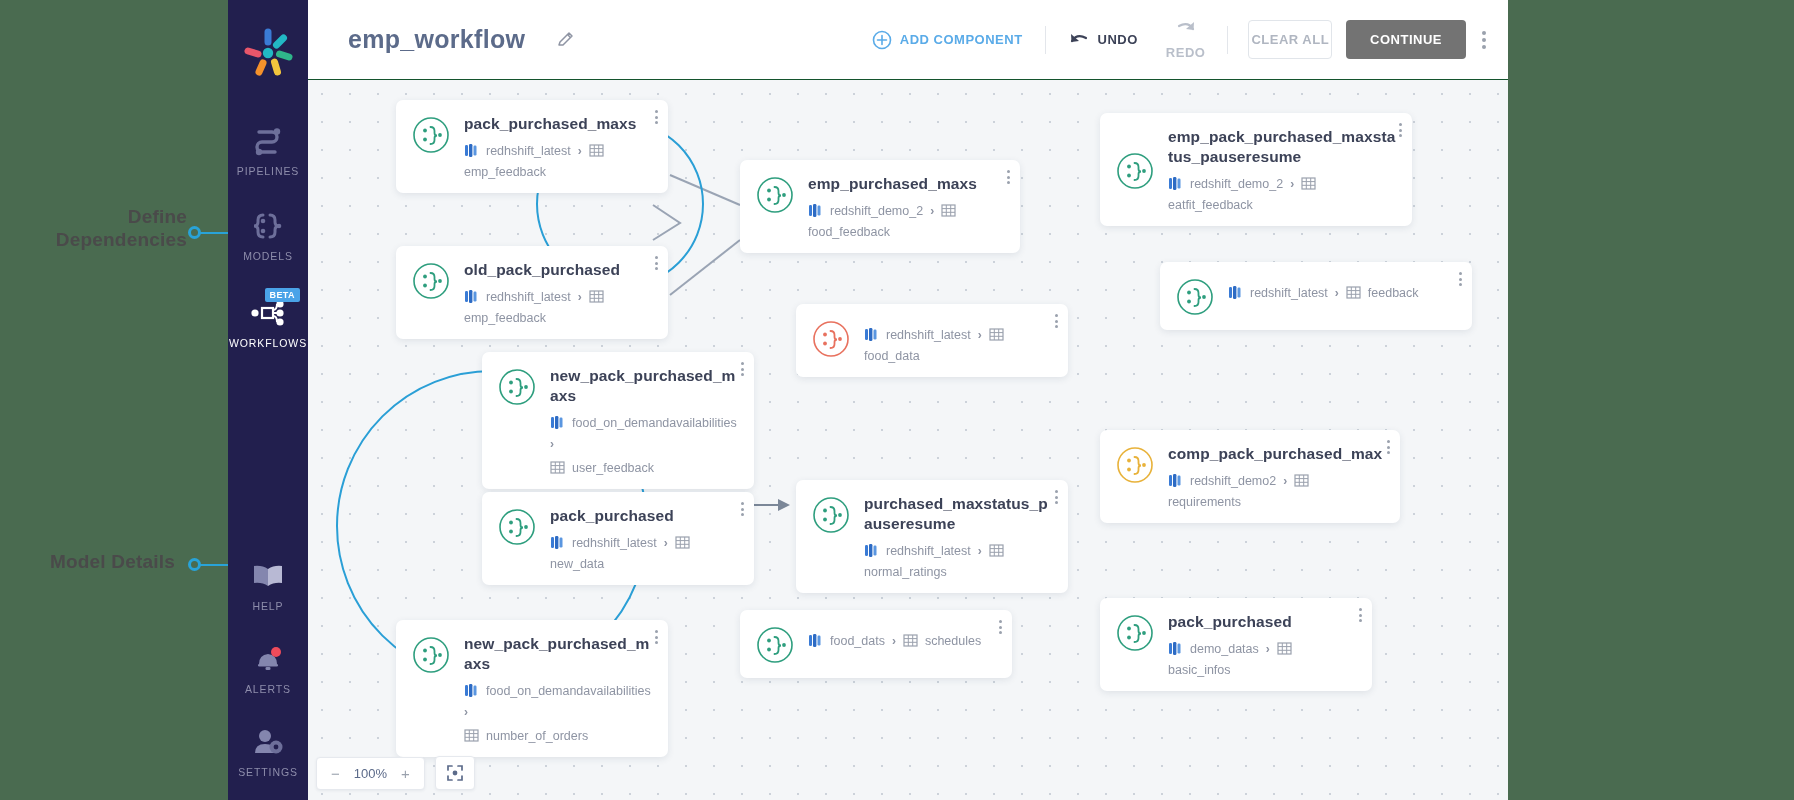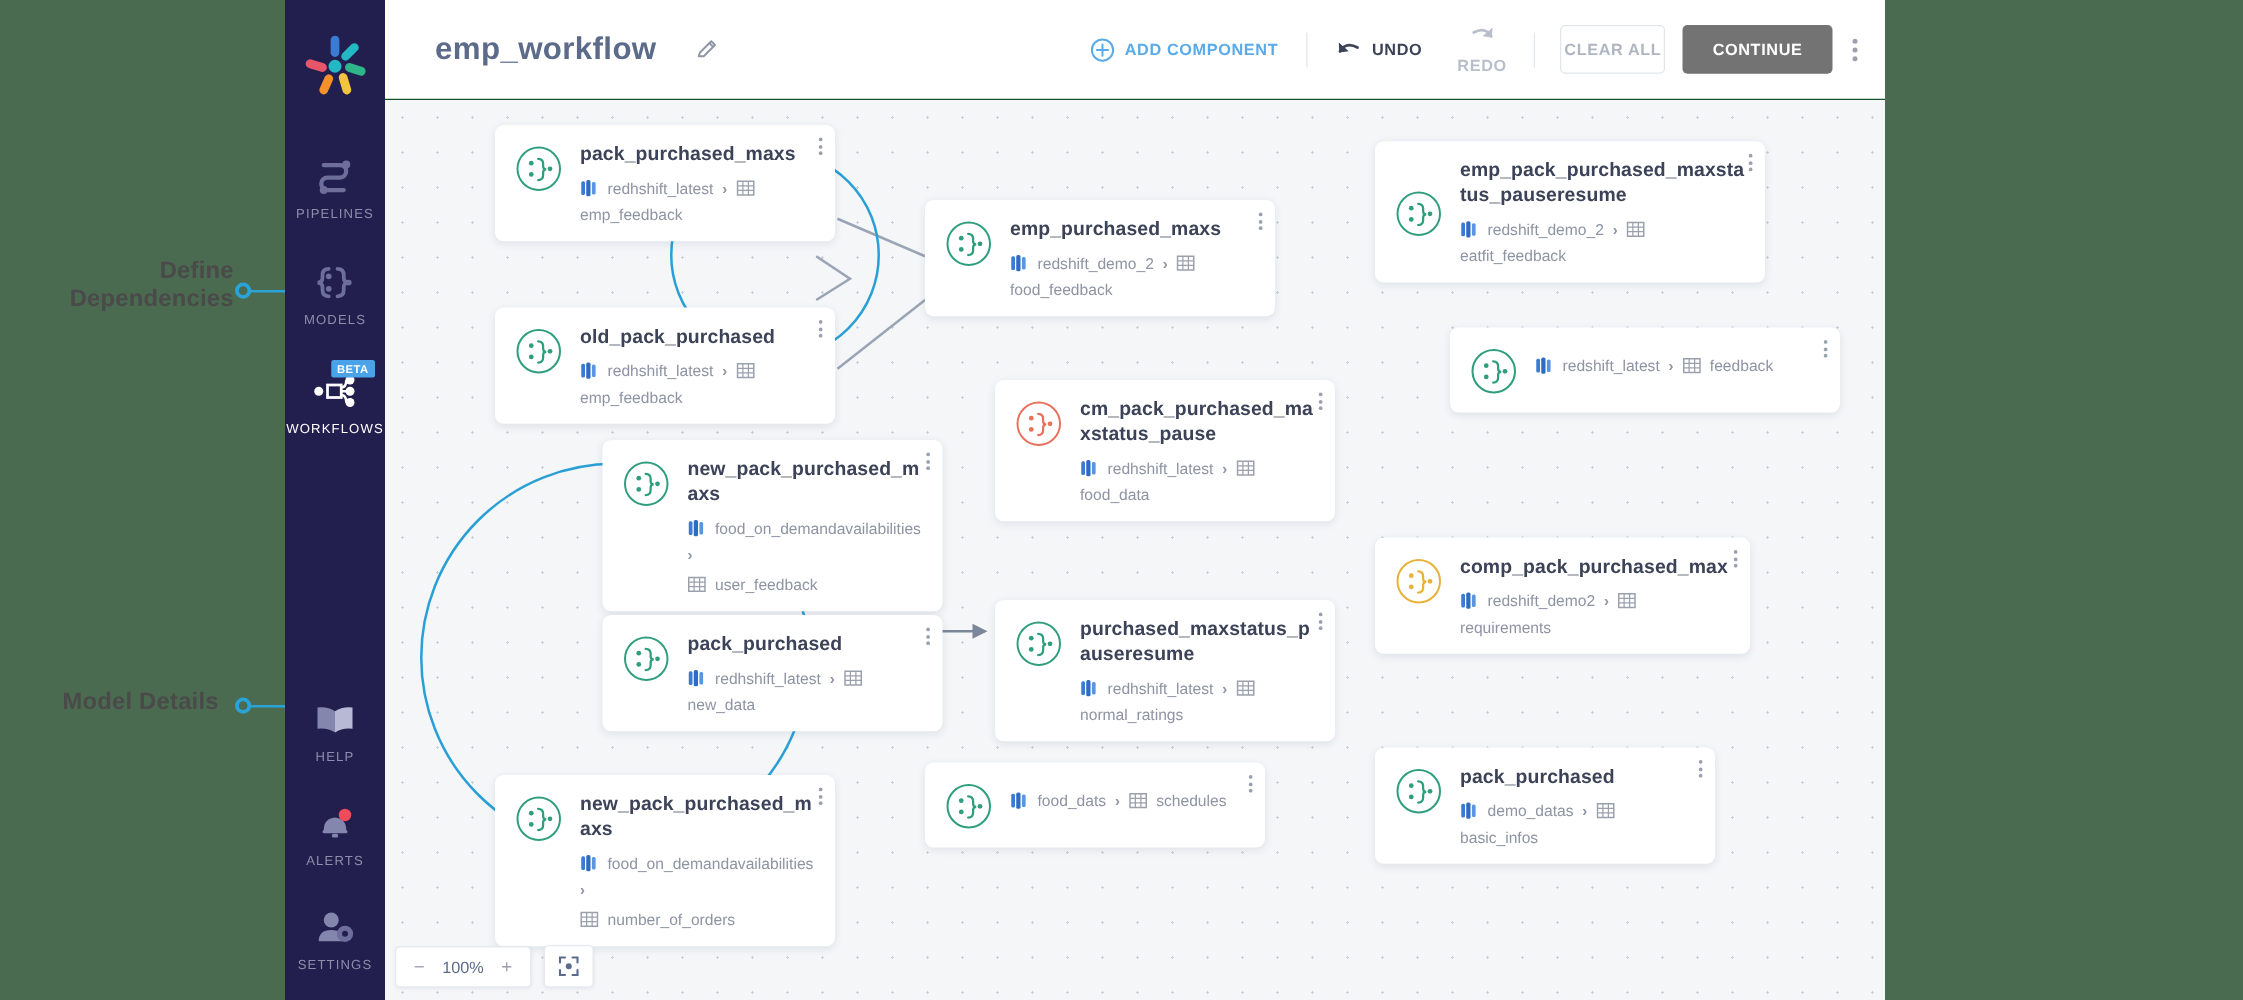--- a/index.html
+++ b/index.html
@@ -535,21 +535,20 @@
           </div>
           <div class="node" style="left: 488px; top: 224px; width: 272px; position: absolute;">
             <div class="node-avatar"><svg width="38" height="38" viewBox="0 0 38 38">
     <circle cx="19" cy="19" r="17" fill="none" stroke="#e8715e" stroke-width="1.6"></circle>
     <circle cx="13" cy="14.5" r="1.9" fill="#e8715e"></circle>
     <circle cx="13" cy="23.5" r="1.9" fill="#e8715e"></circle>
     <path d="M18.5 11 q4 0 4 4 v2 q0 2.5 2.5 2.5 q-2.5 0 -2.5 2.5 v2 q0 4 -4 4" fill="none" stroke="#e8715e" stroke-width="1.8" stroke-linecap="round"></path>
     <circle cx="28" cy="19" r="1.9" fill="#e8715e"></circle>
   </svg></div>
      <div class="node-body">
-       <div class="node-title">cm_pack_purchased_maxstatus_pause</div>
        <div class="node-meta">
          <span class="redshift-ico">
                   <svg width="15" height="15" viewBox="0 0 15 15">
                     <rect x="1" y="2" width="3" height="11" rx="1.2" fill="#3a7bd5"></rect>
                     <rect x="5" y="1" width="3.4" height="13" rx="1.3" fill="#2d6bc4"></rect>
                     <rect x="9.5" y="2.5" width="3" height="10" rx="1.2" fill="#5a96e0"></rect>
                   </svg>
                 </span>
          <span>redhshift_latest</span>
          <span class="chev">›</span>

